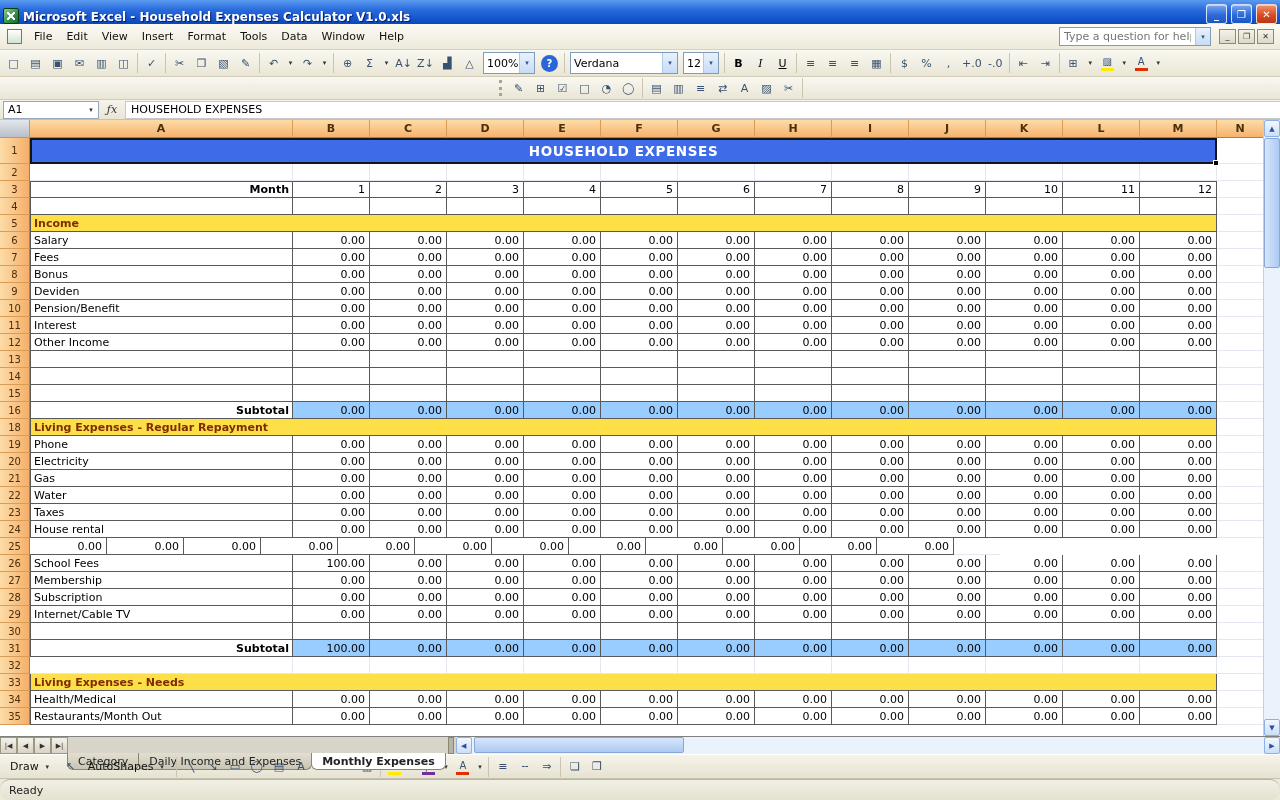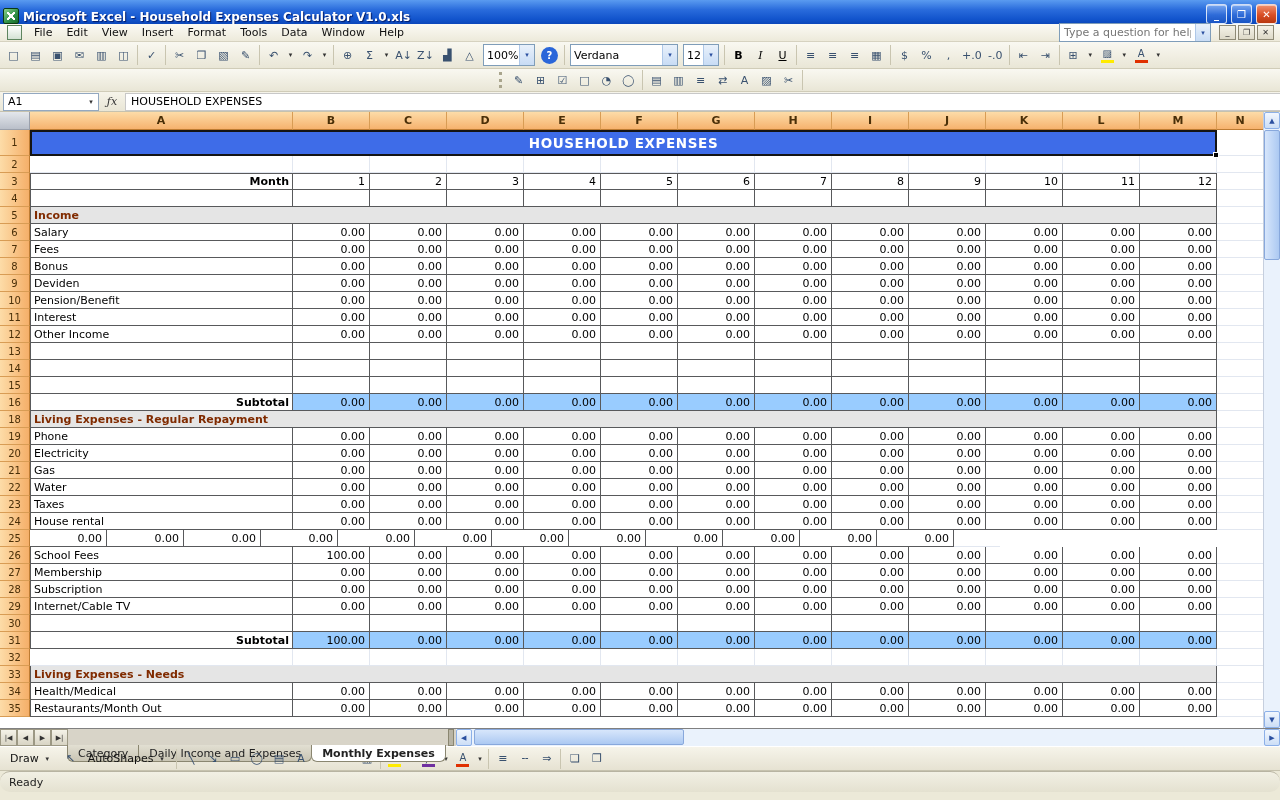--- a/index.html
+++ b/index.html
@@ -10,21 +10,21 @@
   .titlebar{height:24px;background:linear-gradient(180deg,#5A9BF0 0%,#2A6CDC 40%,#1254CC 80%,#0B47BA 100%);display:flex;align-items:flex-end;padding:0 3px;gap:4px;}
   .appicon{width:16px;height:16px;border:1px solid #0B3A12;border-radius:2px;background:linear-gradient(135deg,#8CD08C 0%,#2E8F46 60%,#186B2E 100%);position:relative;flex-shrink:0;}
   .appicon::before{content:"";position:absolute;left:3px;top:3px;right:3px;bottom:3px;background:
     linear-gradient(45deg,transparent 42%,#fff 42%,#fff 58%,transparent 58%),
     linear-gradient(-45deg,transparent 42%,#fff 42%,#fff 58%,transparent 58%);}
   .title-text{color:#fff;font-weight:bold;font-size:12px;text-shadow:1px 1px 1px rgba(0,20,90,.9);flex:1;white-space:nowrap;overflow:hidden;}
   .winbtn{width:21px;height:20px;border-radius:3px;border:1px solid rgba(255,255,255,.8);display:flex;align-items:center;justify-content:center;color:#fff;font-size:10px;font-weight:bold;background:linear-gradient(180deg,#7AA8F0,#2E6BD8 55%,#1A55C4);box-shadow:inset 0 1px 0 rgba(255,255,255,.5);flex-shrink:0;}
   .winbtn.close{background:linear-gradient(180deg,#F0926F,#D94E26 55%,#B83810);}
 
   
-  .menubar{height:18px;background:linear-gradient(180deg,#FBFAF4,#EDEADB);display:flex;align-items:center;border-bottom:1px solid #D6D2C0;padding:0 2px;}
+  .menubar{height:26px;background:linear-gradient(180deg,#FBFAF4,#EDEADB);display:flex;align-items:center;border-bottom:1px solid #D6D2C0;padding:0 2px;}
   .docicon{width:15px;height:15px;background:linear-gradient(180deg,#FFFFFF,#D4E2D4);border:1px solid #5F855F;margin:0 5px;flex-shrink:0;}
   #menu-items{display:flex;align-items:center;}
   .menu-item{font-size:11px;padding:4px 7px;color:#111;white-space:nowrap;}
   .qbox{margin-left:auto;display:flex;align-items:center;border:1px solid #7F9DB9;background:#fff;height:19px;width:152px;flex-shrink:0;}
   .qbox input{border:none;outline:none;flex:1;font-size:11px;padding:0 4px;color:#555;font-family:inherit;min-width:0;background:#fff;}
   .qarrow{width:15px;height:100%;background:linear-gradient(180deg,#E9F1FB,#C8DCF5);border-left:1px solid #AFC8E8;font-size:7px;display:flex;align-items:center;justify-content:center;color:#2B50A0;}
   .menu-winbtns{display:flex;gap:2px;margin:0 4px 0 8px;}
   .mwb{width:17px;height:15px;border:1px solid #8E8A76;background:linear-gradient(180deg,#F4F2E8,#DDD9C8);font-size:8px;display:flex;align-items:center;justify-content:center;color:#333;}
 
   
@@ -76,21 +76,21 @@
   .dark{border-right:1px solid #58595B;border-bottom:1px solid #58595B;}
   .first{border-left:1px solid #58595B;}
   .top{border-top:1px solid #58595B;}
   .lab{font-size:11px;padding:0 3px;white-space:nowrap;overflow:hidden;display:flex;align-items:center;color:#000;}
   .lab.right{justify-content:flex-end;}
   .val{font-size:11px;display:flex;align-items:center;justify-content:flex-end;padding-right:4px;color:#000;}
   .bold{font-weight:bold;}
   .sub{background:#99CCFF;}
   .banner{width:1187px;background:#3E6CE8;border:2px solid #141414;color:#fff;font-weight:bold;font-size:13.5px;display:flex;align-items:center;justify-content:center;position:relative;letter-spacing:.6px;}
   .handle{position:absolute;right:-4px;bottom:-4px;width:6px;height:6px;background:#000;border:1px solid #fff;z-index:3;}
-  .sectionbar{width:1187px;background:#e5e5e5;color:#802B00;font-weight:bold;font-size:11px;display:flex;align-items:center;padding-left:3px;border-left:1px solid #58595B;border-right:1px solid #58595B;border-bottom:1px solid #58595B;}
+  .sectionbar{width:1187px;background:#fde047;color:#802B00;font-weight:bold;font-size:11px;display:flex;align-items:center;padding-left:3px;border-left:1px solid #58595B;border-right:1px solid #58595B;border-bottom:1px solid #58595B;}
 
   
   .vscroll{width:17px;background:#EAF2FC;border-left:1px solid #C6CFDE;display:flex;flex-direction:column;align-items:center;}
   .sb{width:16px;height:17px;background:linear-gradient(180deg,#F2F7FE,#CCDEF6);border:1px solid #8CB0E8;border-radius:2px;font-size:7px;color:#2B50A0;display:flex;align-items:center;justify-content:center;flex-shrink:0;}
   .vtrack{flex:1;width:16px;position:relative;}
   .vthumb{position:absolute;top:1px;left:0;width:16px;height:130px;background:linear-gradient(90deg,#D7E6FB,#ACC9F2);border:1px solid #88A8DC;border-radius:2px;}
   .tabbar{height:18px;display:flex;align-items:flex-start;background:#D8D4C8;border-top:1px solid #808080;}
   #tabnav-host{display:flex;}
   .tabnav{width:17px;height:17px;background:linear-gradient(180deg,#F4F2E8,#D8D4C4);border:1px solid #9C9884;font-size:7px;display:flex;align-items:center;justify-content:center;color:#333;flex-shrink:0;white-space:nowrap;}
   #tabs-host{display:flex;margin-top:16px;}

